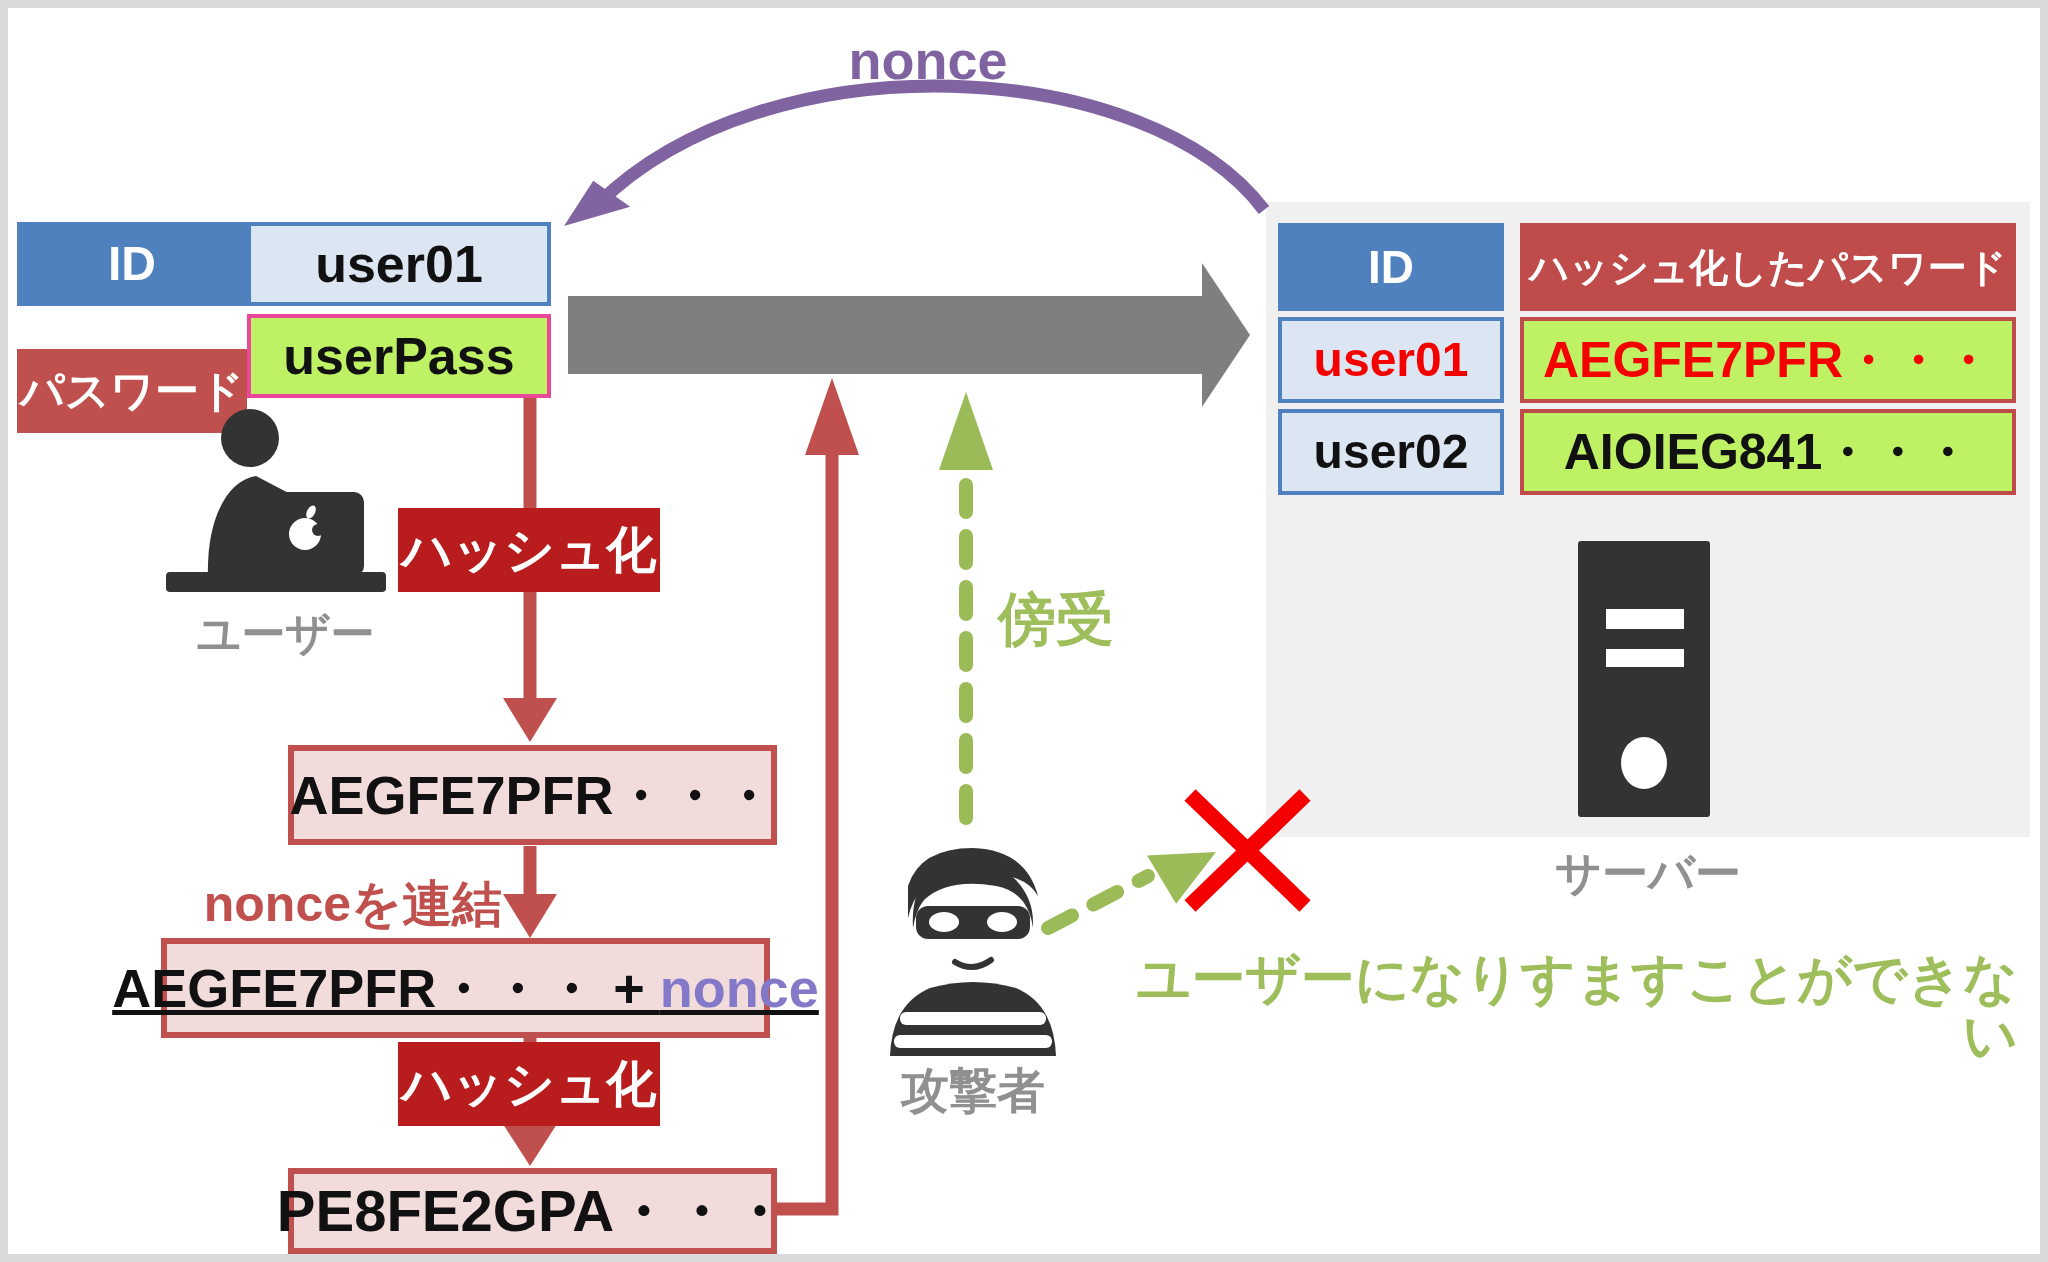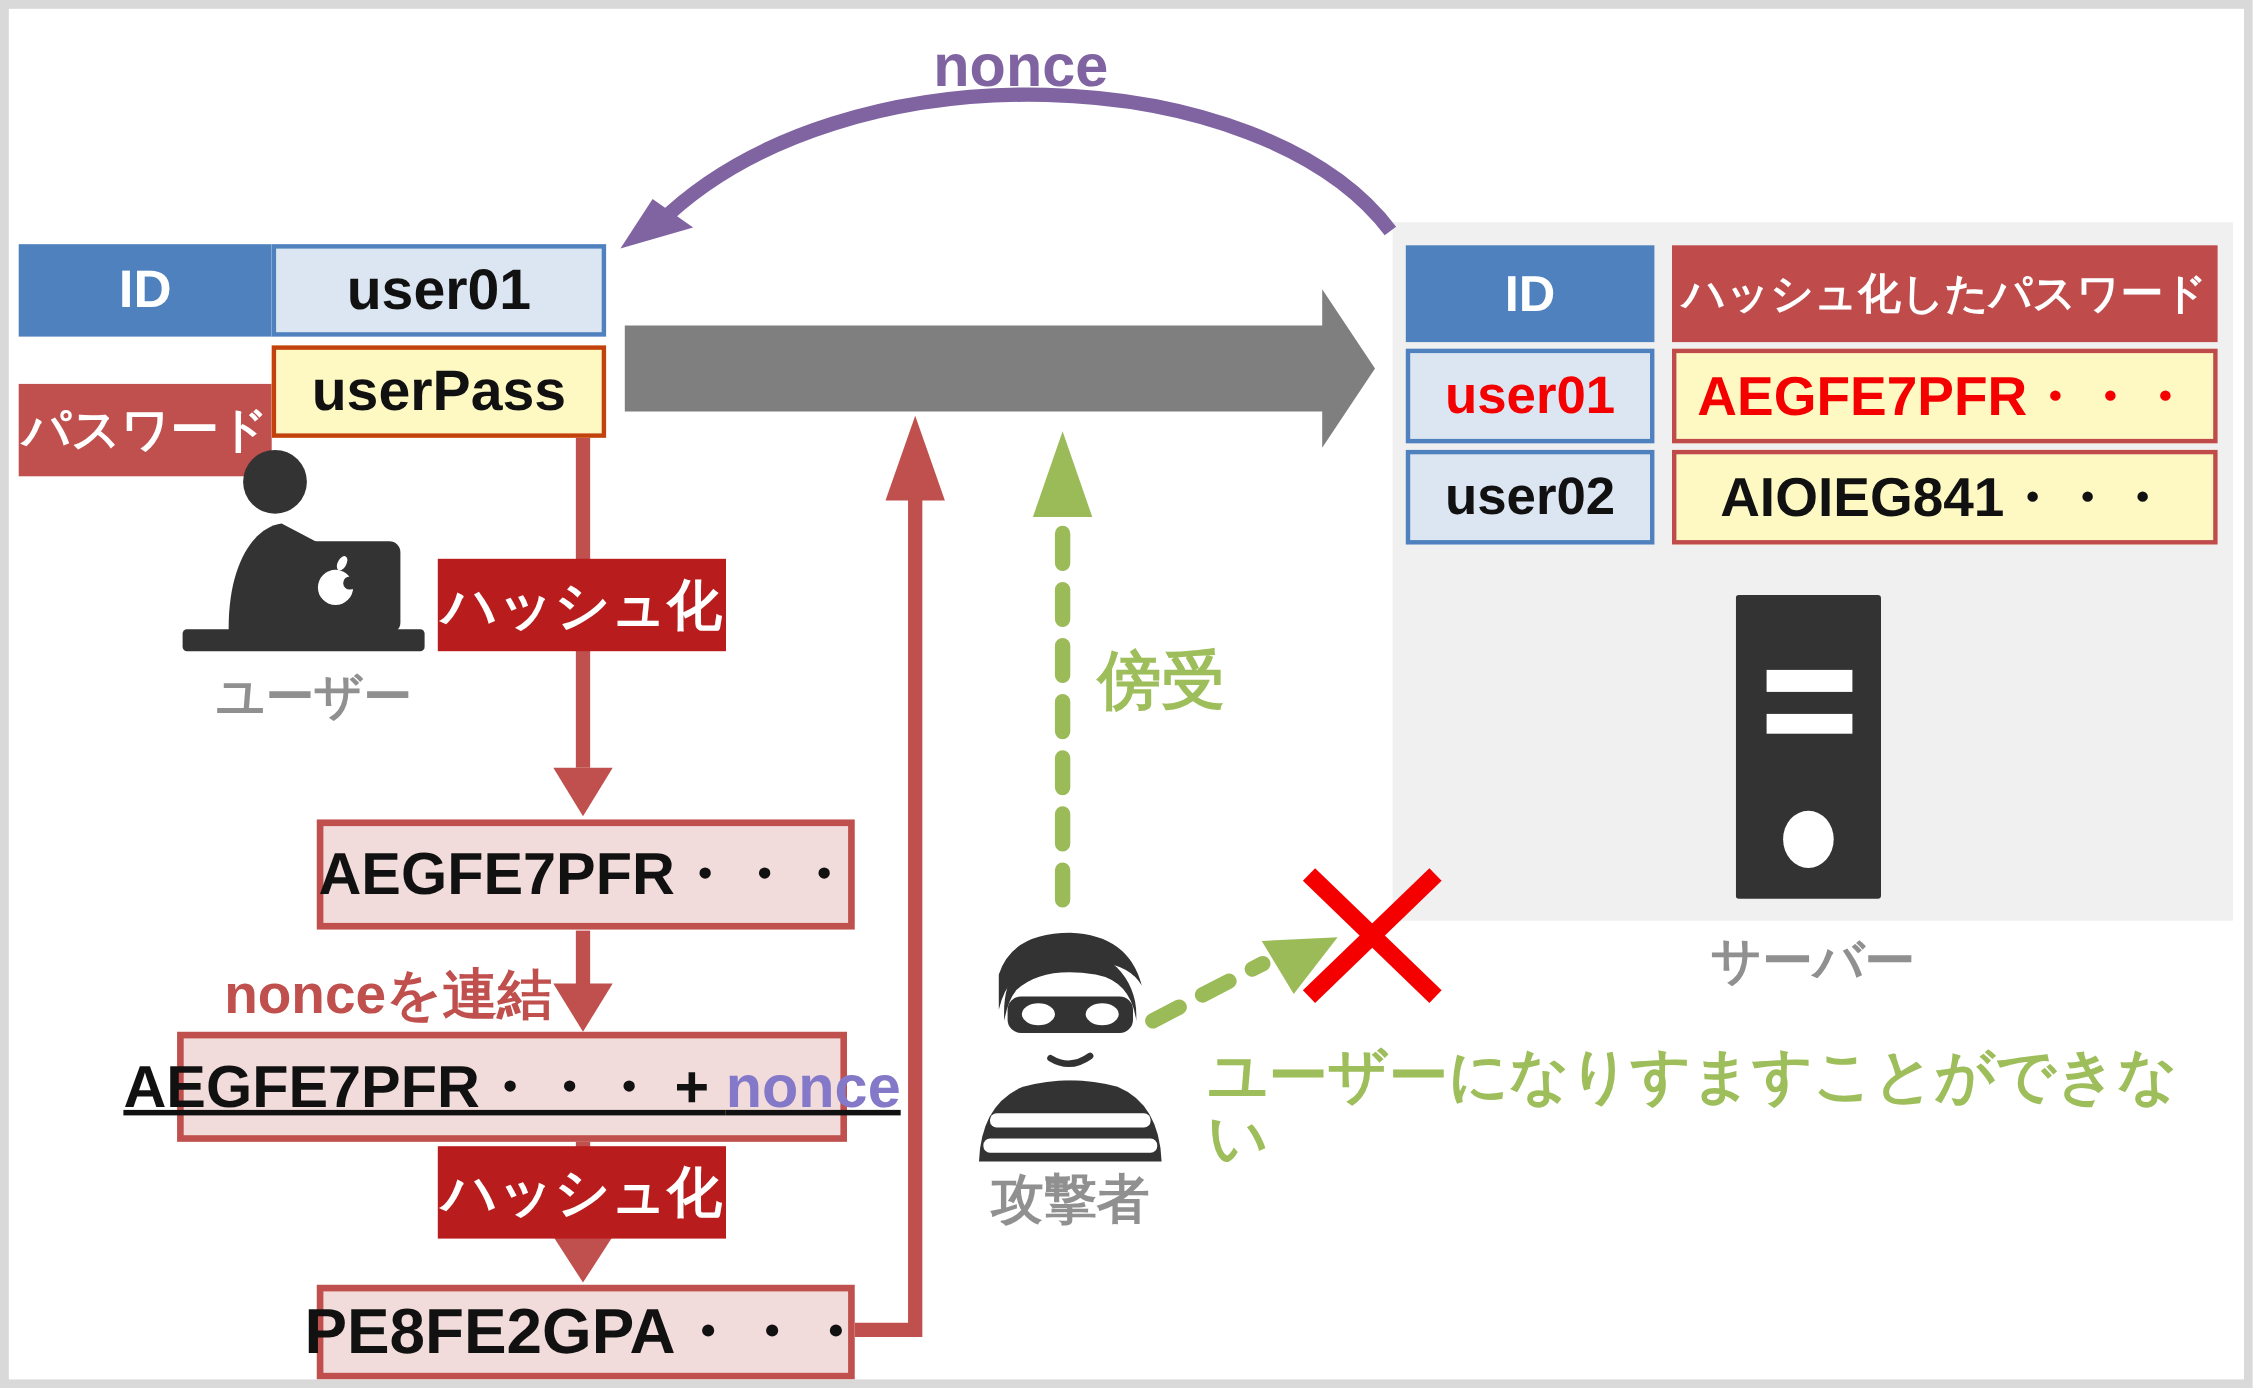--- a/index.html
+++ b/index.html
@@ -10,28 +10,28 @@
   }
   .abs{position:absolute; box-sizing:border-box;}
   .flexc{display:flex; align-items:center; justify-content:center; line-height:1;}
   
   .z-panel{z-index:1;} .z-arrow{z-index:2;} .z-fg{z-index:3;}
 
   
   .hdr-blue{background:#4e81bd; color:#fff;}
   .cell-blue{background:#dce6f2; border:4px solid #4e81bd; color:#111;}
   .hdr-red{background:#c0504d; color:#fff;}
-  .cell-pink{background:#fef9c3; border:4px solid #c2410c; color:#111;}
+  .cell-pink{background:#bef264; border:4px solid #ec4899; color:#111;}
 
   
   .box-pink{background:#f2dcdb; border:6px solid #c0504d; color:#111;}
   .box-red{background:#b91c1c; color:#fff;}
 
   .caption{color:#909090;}
-  .green-text{color:#9dbe5b;}
+  .green-text{color:#9dbe5b;text-align:right;}
   .red-text{color:#c0504d;}
   svg{display:block;}
 </style>
 </head>
 <body>
 
 <div class="canvas">
 
   <div class="abs z-panel" style="left:1258px; top:194px; width:764px; height:635px; background:#f0f0f0;"></div>
 

